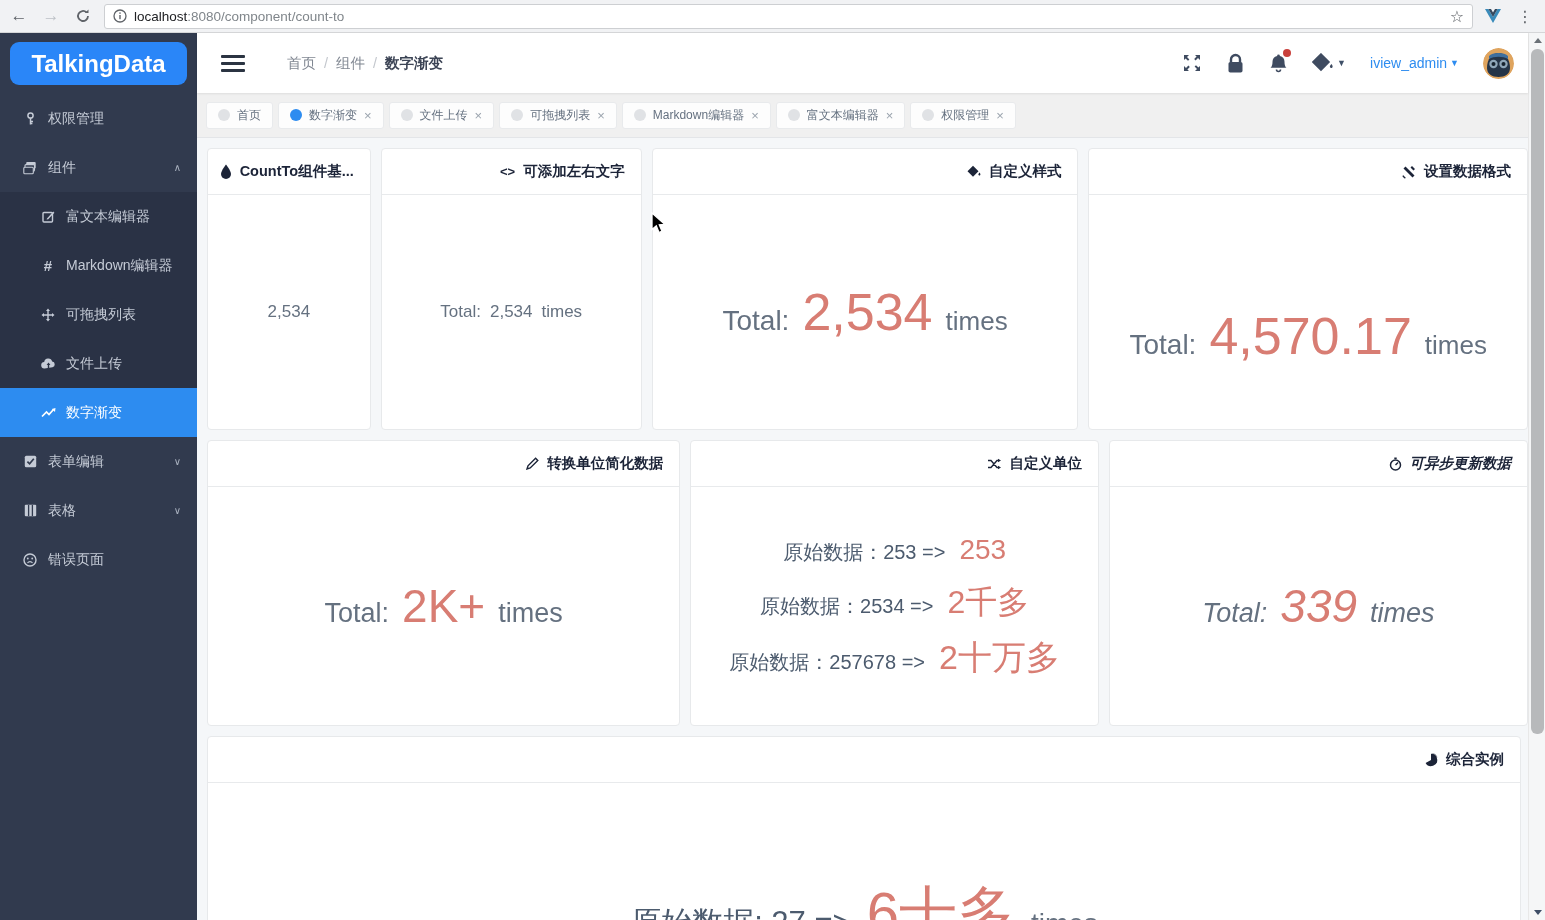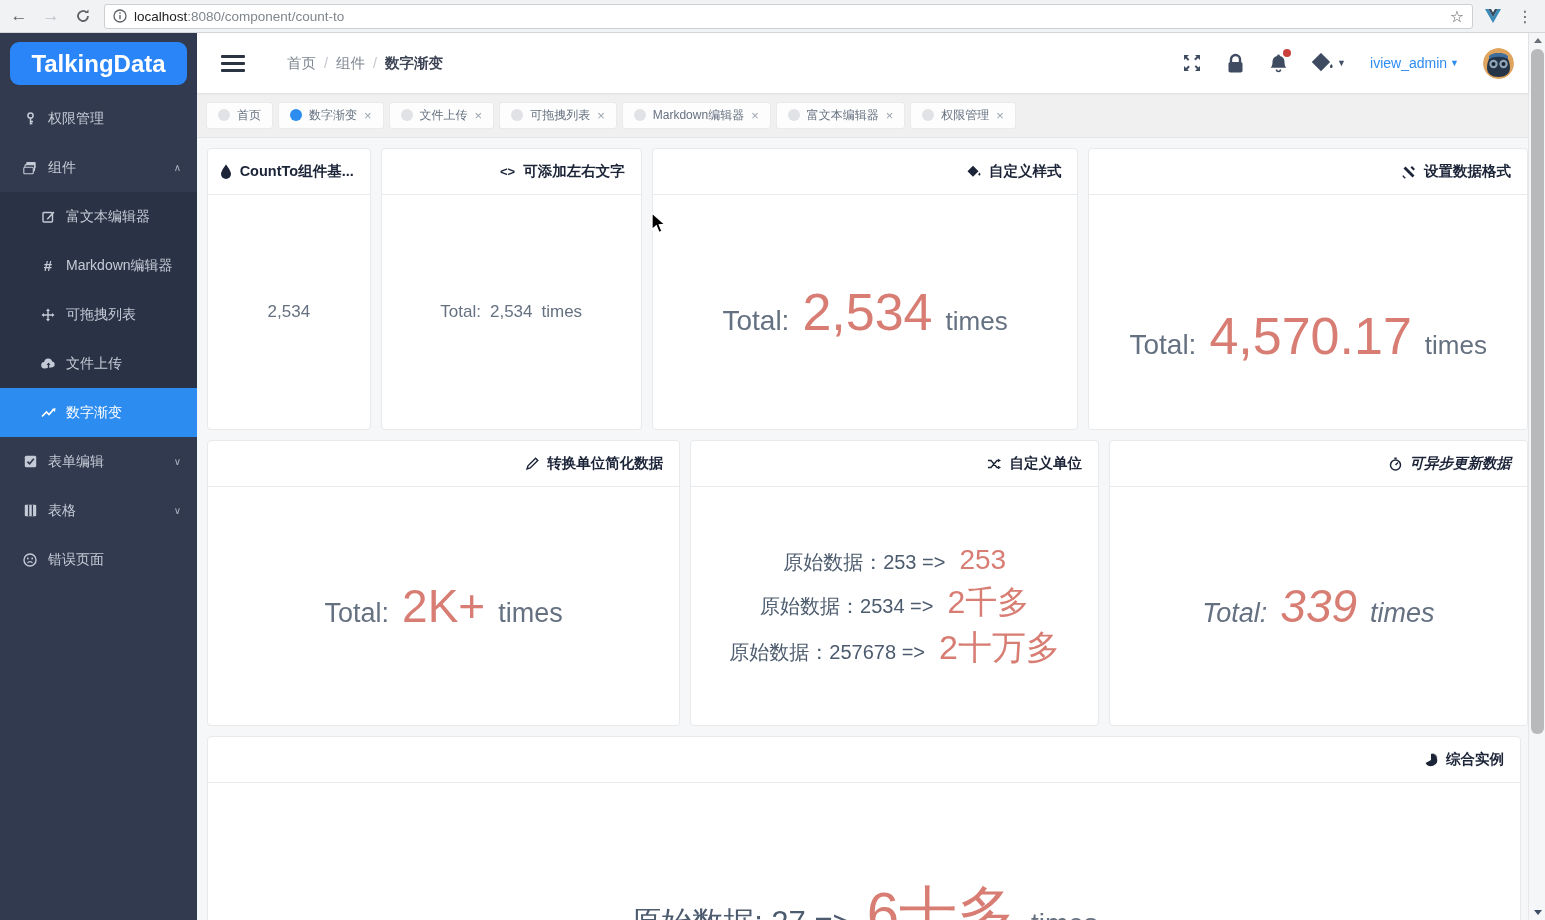--- a/index.html
+++ b/index.html
@@ -73,21 +73,21 @@
   .gray { color:#657180; }
   .salmon { color:#d87d73; }
   .v-basic { font-size:17px; color:#657180; }
   .ps-line { font-size:17px; color:#657180; gap:9px; }
   .big-pre { font-size:28px; }
   .big-val { font-size:52px; }
   .big-suf { font-size:26px; }
   .mid-pre { font-size:27px; }
   .mid-val { font-size:46px; }
   .mid-suf { font-size:27px; }
-  .unit-rows { display:flex; flex-direction:column; gap:10px; align-items:center; }
+  .unit-rows { display:flex; flex-direction:column; gap:20px; align-items:center; }
   .unit-row { display:flex; align-items:baseline; gap:14px; }
   .unit-row .lbl { font-size:20px; color:#4c5b6e; }
   .unit-row .val { line-height:1; }
   .uv0{font-size:28px;} .uv1{font-size:32px;} .uv2{font-size:34px;}
   .comb-body { align-items:flex-start; padding-top:92px; }
   .comb-line { display:flex; align-items:baseline; gap:16px; }
   .comb-lbl { font-size:31px; color:#4c5b6e; }
   .comb-val { font-size:58px; }
   .comb-suf { font-size:28px; color:#657180; }
 

